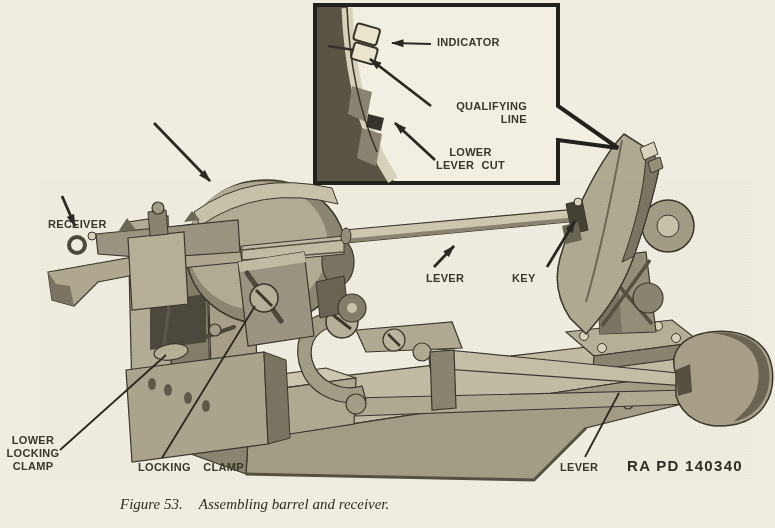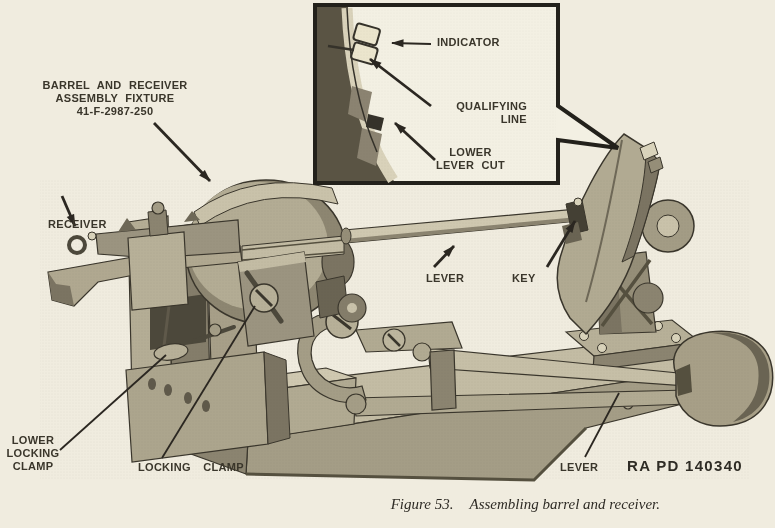--- a/index.html
+++ b/index.html
@@ -4,21 +4,21 @@
 <style>
   html,body{margin:0;padding:0;}
   body{background:#f0ecdf;font-family:"Liberation Sans",sans-serif;}
   .fig{position:relative;width:775px;height:528px;background:#f0ecdf;overflow:hidden;}
   .fig svg{position:absolute;left:0;top:0;}
   .lbl{position:absolute;font:700 11px/13px "Liberation Sans",sans-serif;color:#3a362b;
        letter-spacing:.3px;word-spacing:4px;white-space:nowrap;text-align:center;}
   .lbl.center{text-align:center;}
   .stamp{position:absolute;font:700 15px/16px "Liberation Sans",sans-serif;color:#2f2c25;
        letter-spacing:1.3px;white-space:nowrap;}
-  .caption{position:absolute;left:120px;top:494px;width:540px;text-align:right;
+  .caption{position:absolute;left:120px;top:494px;width:540px;text-align:left;
        font:italic 400 15px/20px "Liberation Serif",serif;color:#2e2b25;white-space:nowrap;}
   .caption .fignum{margin-right:16px;}
 </style>
 </head>
 <body>
 
 <div class="fig">
 
 <svg width="775" height="528" viewBox="0 0 775 528">
   <defs>
@@ -171,25 +171,20 @@
     <line x1="431" y1="106" x2="370" y2="59" stroke-width="2.8" marker-end="url(#ah)"></line>
     <line x1="435" y1="160" x2="395" y2="123" stroke-width="2.8" marker-end="url(#ah)"></line>
     <line x1="434" y1="267" x2="454" y2="246" stroke-width="2.8" marker-end="url(#ah)"></line>
     <line x1="547" y1="267" x2="575" y2="221" stroke-width="2.8" marker-end="url(#ah)"></line>
     <line x1="60" y1="450" x2="166" y2="355" stroke-width="1.8"></line>
     <line x1="162" y1="458" x2="255" y2="306" stroke-width="1.8"></line>
     <line x1="585" y1="457" x2="619" y2="393" stroke-width="1.8"></line>
   </g>
 </svg>
 
-<div class="lbl center" style="left:30px;top:79px;width:170px;">
-  <div>BARREL AND RECEIVER</div>
-  <div>ASSEMBLY FIXTURE</div>
-  <div>41-F-2987-250</div>
-</div>
 
 <div class="lbl" style="left:48px;top:174px;margin-top:44px;">RECEIVER</div>
 
 <div class="lbl" style="left:437px;top:36px;">INDICATOR</div>
 
 <div class="lbl center" style="left:412px;top:100px;width:115px;text-align:right;">
   <div>QUALIFYING</div>
   <div>LINE</div>
 </div>
 

